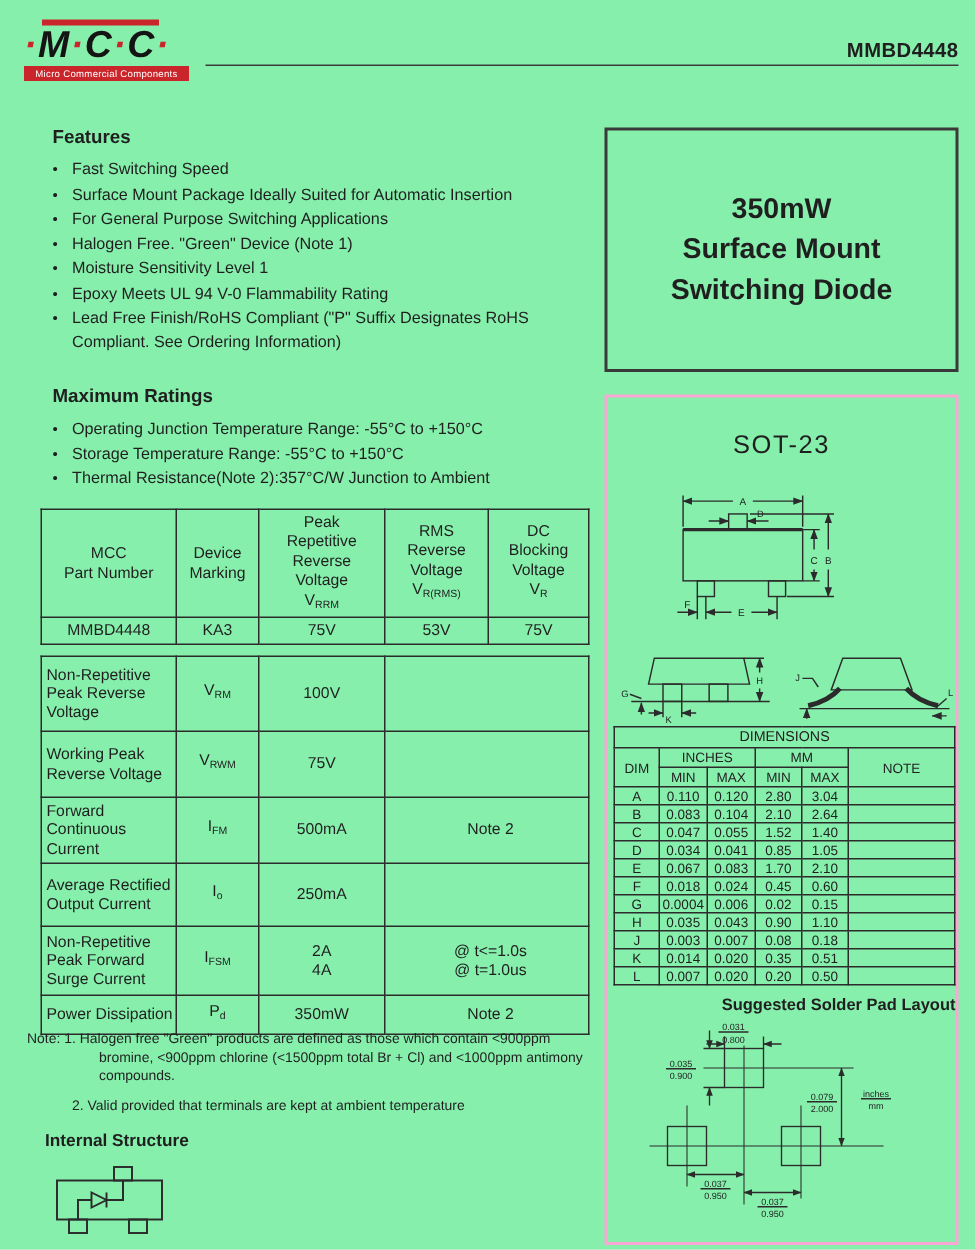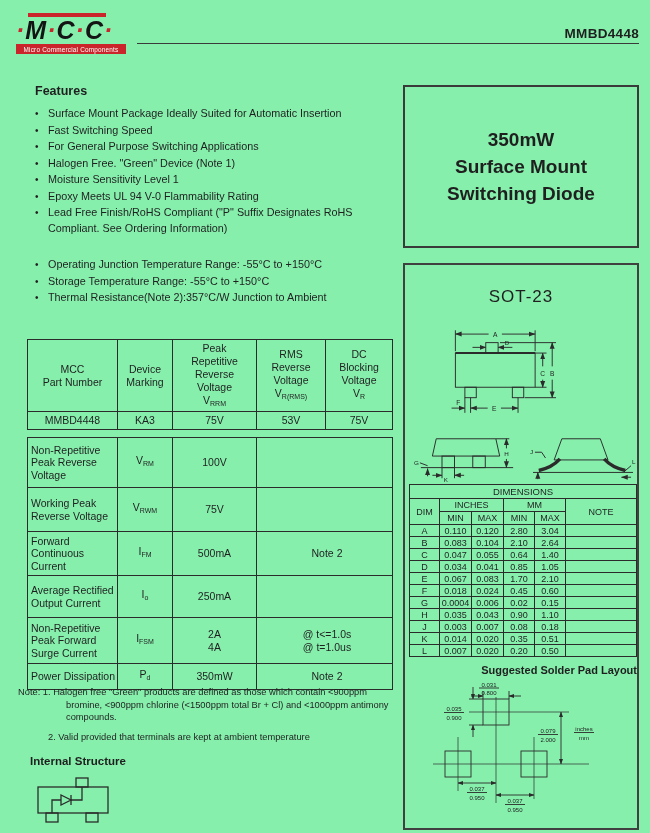--- a/index.html
+++ b/index.html
@@ -48,21 +48,21 @@
   .t2 td.note { text-align:center; padding-left:5px; }
 
   .notes { position:absolute; left:18px; top:686px; width:382px; font-size:9.3px; line-height:12.5px; }
   .note1 { padding-left:48px; text-indent:-48px; }
   .note2 { margin-top:7px; padding-left:30px; }
 
   .internal { position:absolute; left:30px; top:755px; }
   .internal .sec-heading { font-size:11.5px; margin-bottom:6px; }
 
   
-  .pkg-box { position:absolute; left:403px; top:263px; width:236px; height:567px; border:2px solid #404040; }
+  .pkg-box { position:absolute; left:403px; top:263px; width:236px; height:567px; border:2px solid #f9a8d4; }
   .pkg-name { position:absolute; left:0; top:22px; width:100%; text-align:center; font-size:17px; letter-spacing:1px; }
   .fv { position:absolute; left:20px; top:52px; }
   .sv1 { position:absolute; left:6px; top:168px; }
   .sv2 { position:absolute; left:122px; top:168px; }
   svg text { font-family:"Liberation Sans", sans-serif; fill:#1f1f1f; }
 
   .dims { position:absolute; left:4px; top:219px; width:227px; table-layout:fixed; }
   .dims th, .dims td { border:1px solid #2b2b2b; font-weight:normal; font-size:9px; text-align:center; vertical-align:middle; padding:0; }
   .dims .title-row th { font-size:9.5px; height:14px; }
   .dims .hdr th { height:13px; font-size:9px; }
@@ -80,37 +80,38 @@
     <div class="logo-topbar"></div>
     <div class="logo-text"><span class="ld">·</span><span>M</span><span class="ld">·</span><span>C</span><span class="ld">·</span><span>C</span><span class="ld">·</span></div>
     <div class="logo-tagline">Micro Commercial Components</div>
   </div>
   <div class="part-number">MMBD4448</div>
   <div class="header-rule"></div>
 
   <div class="features">
     <div class="sec-heading">Features</div>
     <ul class="bullets">
+      <li>Fast Switching Speed</li>
       <li>Surface Mount Package Ideally Suited for Automatic Insertion</li>
-      <li>Fast Switching Speed</li>
       <li>For General Purpose Switching Applications</li>
       <li>Halogen Free. "Green" Device (Note 1)</li>
       <li>Moisture Sensitivity Level 1</li>
       <li>Epoxy Meets UL 94 V-0 Flammability Rating</li>
       <li>Lead Free Finish/RoHS Compliant ("P" Suffix Designates RoHS Compliant. See Ordering Information)</li>
     </ul>
   </div>
 
   <div class="title-box">
     <div>350mW</div>
     <div>Surface Mount</div>
     <div>Switching Diode</div>
   </div>
 
   <div class="maxratings">
+    <div class="sec-heading">Maximum Ratings</div>
     <ul class="bullets">
       <li>Operating Junction Temperature Range: -55°C to +150°C</li>
       <li>Storage Temperature Range: -55°C to +150°C</li>
       <li>Thermal Resistance(Note 2):357°C/W Junction to Ambient</li>
     </ul>
   </div>
 
   <table class="t1">
     <colgroup>
         <col style="width:90px">
@@ -365,21 +366,21 @@
             <td>0.083</td>
             <td>0.104</td>
             <td>2.10</td>
             <td>2.64</td>
             <td></td>
           </tr>
         <tr>
             <td>C</td>
             <td>0.047</td>
             <td>0.055</td>
-            <td>0.64</td>
+            <td>1.52</td>
             <td>1.40</td>
             <td></td>
           </tr>
         <tr>
             <td>D</td>
             <td>0.034</td>
             <td>0.041</td>
             <td>0.85</td>
             <td>1.05</td>
             <td></td>

